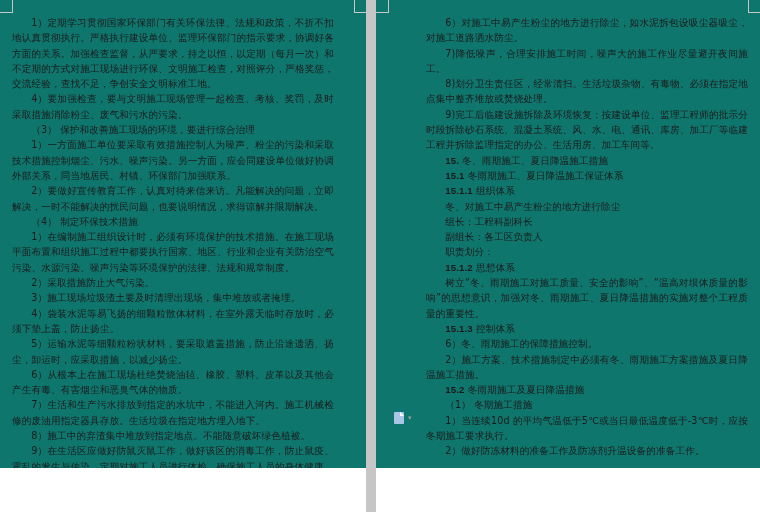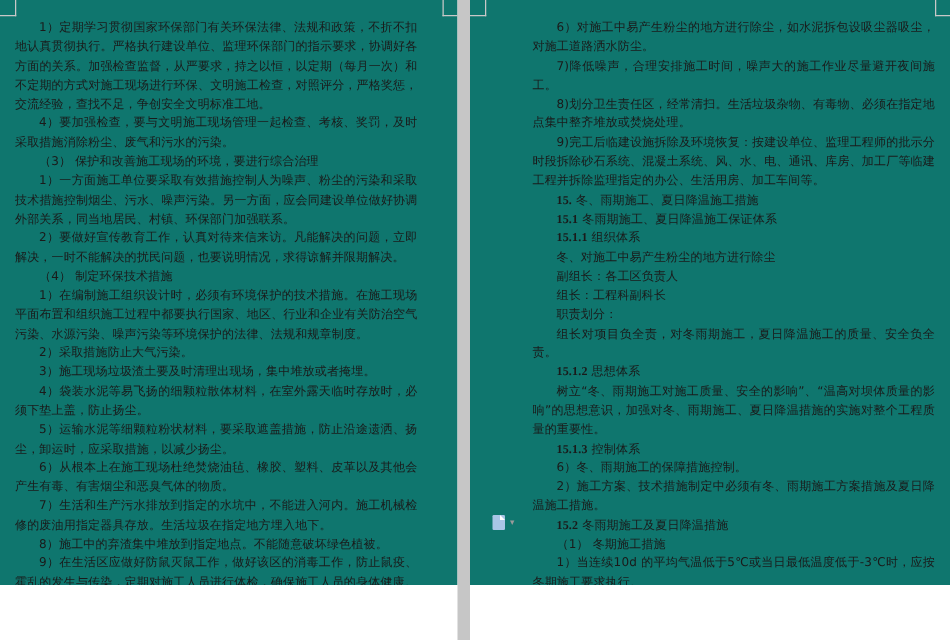--- a/index.html
+++ b/index.html
@@ -24,21 +24,21 @@
   .corner.tr { border-left-width: 1px; border-bottom-width: 1px; }
   .text {
     position: absolute; top: 15px;
     font-size: 9.6px; line-height: 15.3px; color: #1a1a1a;
     letter-spacing: 0.15px;
   }
   #page-left .text { left: 12px; width: 322px; }
   #page-right .text { left: 50px; width: 322px; }
   .p { margin: 0; text-align: justify; text-indent: 2em; }
   .p.h { text-indent: 2em; }
-  .p.h b { font-family: Liberation Serif, serif; font-weight: bold; }
+  .p.h b { font-family: Liberation Sans, sans-serif; font-weight: bold; }
   .paste-icon {
     position: absolute; left: 394px; top: 412px; width: 10px; height: 12px;
     background: #a9c6e6; border-radius: 1px;
   }
   .paste-icon::after {
     content: ""; position: absolute; right: 0; top: 0; width: 4px; height: 4px; background: #fff;
     clip-path: polygon(0 0, 100% 100%, 0 100%);
   }
   .paste-caret {
     position: absolute; left: 408px; top: 414px; font-size: 7px; color: #9a9a9a;
@@ -77,24 +77,23 @@
   <div class="corner tl" style="left:0; top:0;"></div>
   <div class="text" id="right-text">
       <p class="p"><span>6）对施工中易产生粉尘的地方进行除尘，如水泥拆包设吸尘器吸尘，对施工道路洒水防尘。</span></p>
       <p class="p"><span>7)降低噪声，合理安排施工时间，噪声大的施工作业尽量避开夜间施工。</span></p>
       <p class="p"><span>8)划分卫生责任区，经常清扫。生活垃圾杂物、有毒物、必须在指定地点集中整齐堆放或焚烧处理。</span></p>
       <p class="p"><span>9)完工后临建设施拆除及环境恢复：按建设单位、监理工程师的批示分时段拆除砂石系统、混凝土系统、风、水、电、通讯、库房、加工厂等临建工程并拆除监理指定的办公、生活用房、加工车间等。</span></p>
       <p class="p h"><b>15.</b><span> 冬、雨期施工、夏日降温施工措施</span></p>
       <p class="p h"><b>15.1</b><span> 冬雨期施工、夏日降温施工保证体系</span></p>
       <p class="p h"><b>15.1.1</b><span> 组织体系</span></p>
       <p class="p"><span>冬、对施工中易产生粉尘的地方进行除尘</span></p>
+      <p class="p"><span>组长：工程科副科长</span></p>
       <p class="p"><span>副组长：各工区负责人</span></p>
-      <p class="p"><span>组长：工程科副科长</span></p>
       <p class="p"><span>职责划分：</span></p>
-      <p class="p"><span>组长对项目负全责，对冬雨期施工，夏日降温施工的质量、安全负全责。</span></p>
       <p class="p h"><b>15.1.2</b><span> 思想体系</span></p>
       <p class="p"><span>树立“冬、雨期施工对施工质量、安全的影响”、“温高对坝体质量的影响”的思想意识，加强对冬、雨期施工、夏日降温措施的实施对整个工程质量的重要性。</span></p>
       <p class="p h"><b>15.1.3</b><span> 控制体系</span></p>
       <p class="p"><span>6）冬、雨期施工的保障措施控制。</span></p>
       <p class="p"><span>2）施工方案、技术措施制定中必须有冬、雨期施工方案措施及夏日降温施工措施。</span></p>
       <p class="p h"><b>15.2</b><span> 冬雨期施工及夏日降温措施</span></p>
       <p class="p"><span>（1） 冬期施工措施</span></p>
       <p class="p"><span>1）当连续10d 的平均气温低于5℃或当日最低温度低于-3℃时，应按冬期施工要求执行。</span></p>
       <p class="p"><span>2）做好防冻材料的准备工作及防冻剂升温设备的准备工作。</span></p>
     </div>

